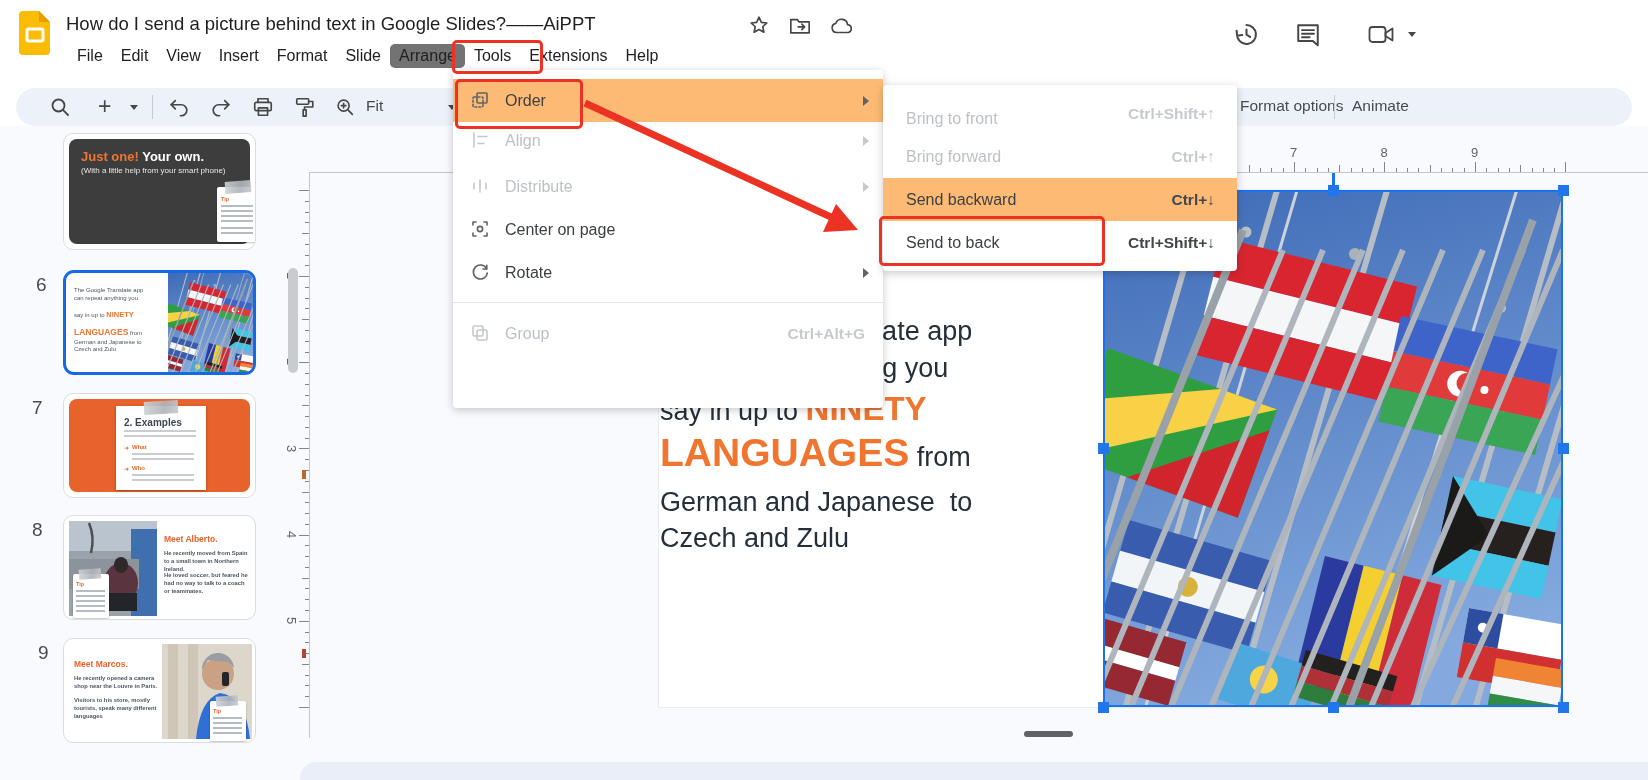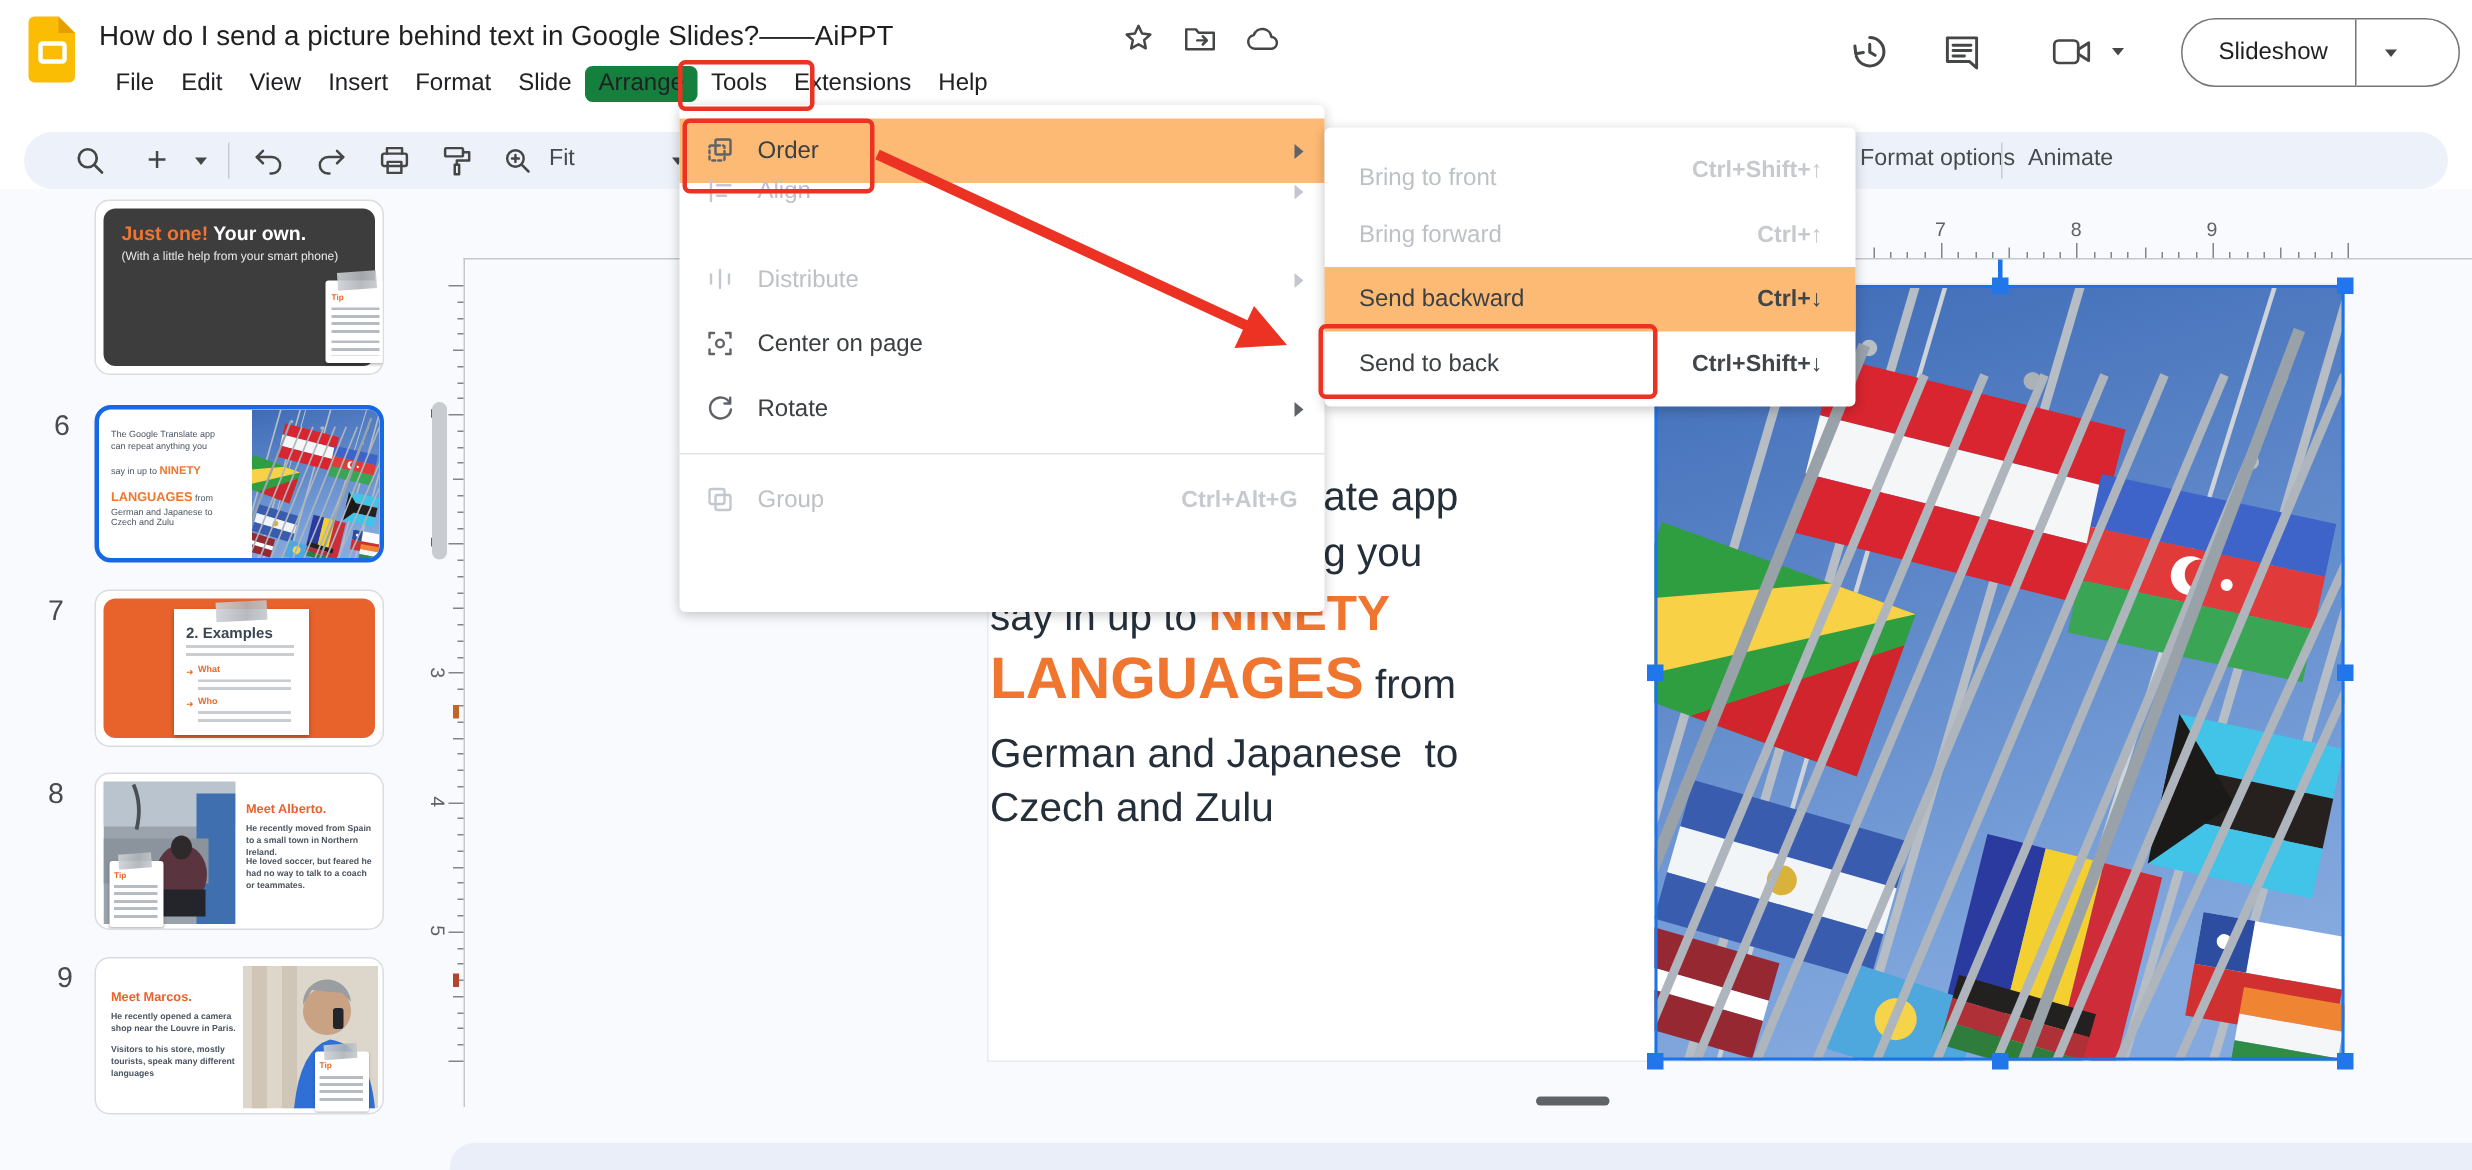--- a/index.html
+++ b/index.html
@@ -201,21 +201,21 @@
         </svg>
     </span>
 
     <div class="abs menubar" style="left:68px;top:42px;height:28px;display:flex;align-items:center;">
       <span class="mitem">File</span>
       <span class="mitem">Edit</span>
       <span class="mitem">View</span>
       <span class="mitem">Insert</span>
       <span class="mitem">Format</span>
       <span class="mitem">Slide</span>
-      <span class="mitem" style="background:#15803d;">Arrange</span>
+      <span class="mitem" style="background:#737373;">Arrange</span>
       <span class="mitem">Tools</span>
       <span class="mitem">Extensions</span>
       <span class="mitem">Help</span>
     </div>
 
     <span class="abs" style="left:1233px;top:21px;">
       <svg width="27" height="27" viewBox="0 0 24 24">
           <path class="ic" d="M12 3.6 a8.4 8.4 0 1 1 -8 11"></path>
           <path class="ic" d="M3.2 8.6 l.5 4.6 4.5 -.7"></path>
           <path class="ic" d="M12 7.6 v4.6 l3.2 1.9"></path>
@@ -227,27 +227,20 @@
           <path class="ic" d="M6.5 7.5 h11 M6.5 10.8 h11 M6.5 14.1 h7"></path>
         </svg>
     </span>
     <span class="abs" style="left:1368px;top:24px;">
       <svg width="28" height="22" viewBox="0 0 28 22">
           <rect class="ic" x="1.5" y="3" width="16" height="15" rx="3"></rect>
           <path class="ic" d="M17.5 9 l7 -4.5 v12 l-7 -4.5 z"></path>
         </svg>
     </span>
     <span class="abs caret" style="left:1408px;top:32px;"></span>
-    <div class="abs pill" style="left:1454px;top:12px;width:184px;">
-      <span style="font-size:16px;color:#1f1f1f;padding:0 18px 0 24px;">Slideshow</span>
-      <span style="width:1px;height:44px;background:#747775;"></span>
-      <span style="padding:0 19px;">
-          <span class="caret" style="display:block;"></span>
-        </span>
-    </div>
   </div>
 
   <div class="abs tbar" style="left:16px;top:88px;width:1616px;height:38px;">
     <span class="abs" style="left:32px;top:7px;">
       <svg width="24" height="24" viewBox="0 0 24 24">
           <circle class="ic" cx="10.5" cy="10.5" r="6"></circle>
           <path class="ic" d="M15.2 15.2 L20 20"></path>
         </svg>
     </span>
     <span class="abs" style="left:82px;top:5px;font-size:23px;color:#444746;">+</span>
@@ -519,21 +512,21 @@
 
   <div class="abs panel" style="left:453px;top:70px;width:430px;height:338px;">
     <div class="mrow hl" style="top:9px;">
       <svg class="abs" style="left:17px;top:11px;" width="20" height="20" viewBox="0 0 20 20">
         <rect class="mi" x="7" y="3" width="10" height="10" rx="1"></rect>
           <rect class="mi" x="3" y="7" width="10" height="10" rx="1" stroke-dasharray="2 2"></rect>
       </svg>
       <span class="abs mlabel" style="left:52px;">Order</span>
       <span class="subarrow" style="right:14px;"></span>
     </div>
-    <div class="mrow" style="top:36px;">
+    <div class="mrow" style="top:49px;">
       <svg class="abs" style="left:17px;top:11px;" width="20" height="20" viewBox="0 0 20 20">
         <path class="mi dis" d="M4 3 v14 M8 6.5 h9 M8 13.5 h6"></path>
       </svg>
       <span class="abs mlabel dis" style="left:52px;">Align</span>
       <span class="subarrow" style="right:14px;border-left-color:#c4c8ce;"></span>
     </div>
     <div class="mrow" style="top:95px;">
       <svg class="abs" style="left:17px;top:11px;" width="20" height="20" viewBox="0 0 20 20">
         <path class="mi dis" d="M4 7 v6 M10 4 v12 M16 7 v6"></path>
       </svg>

